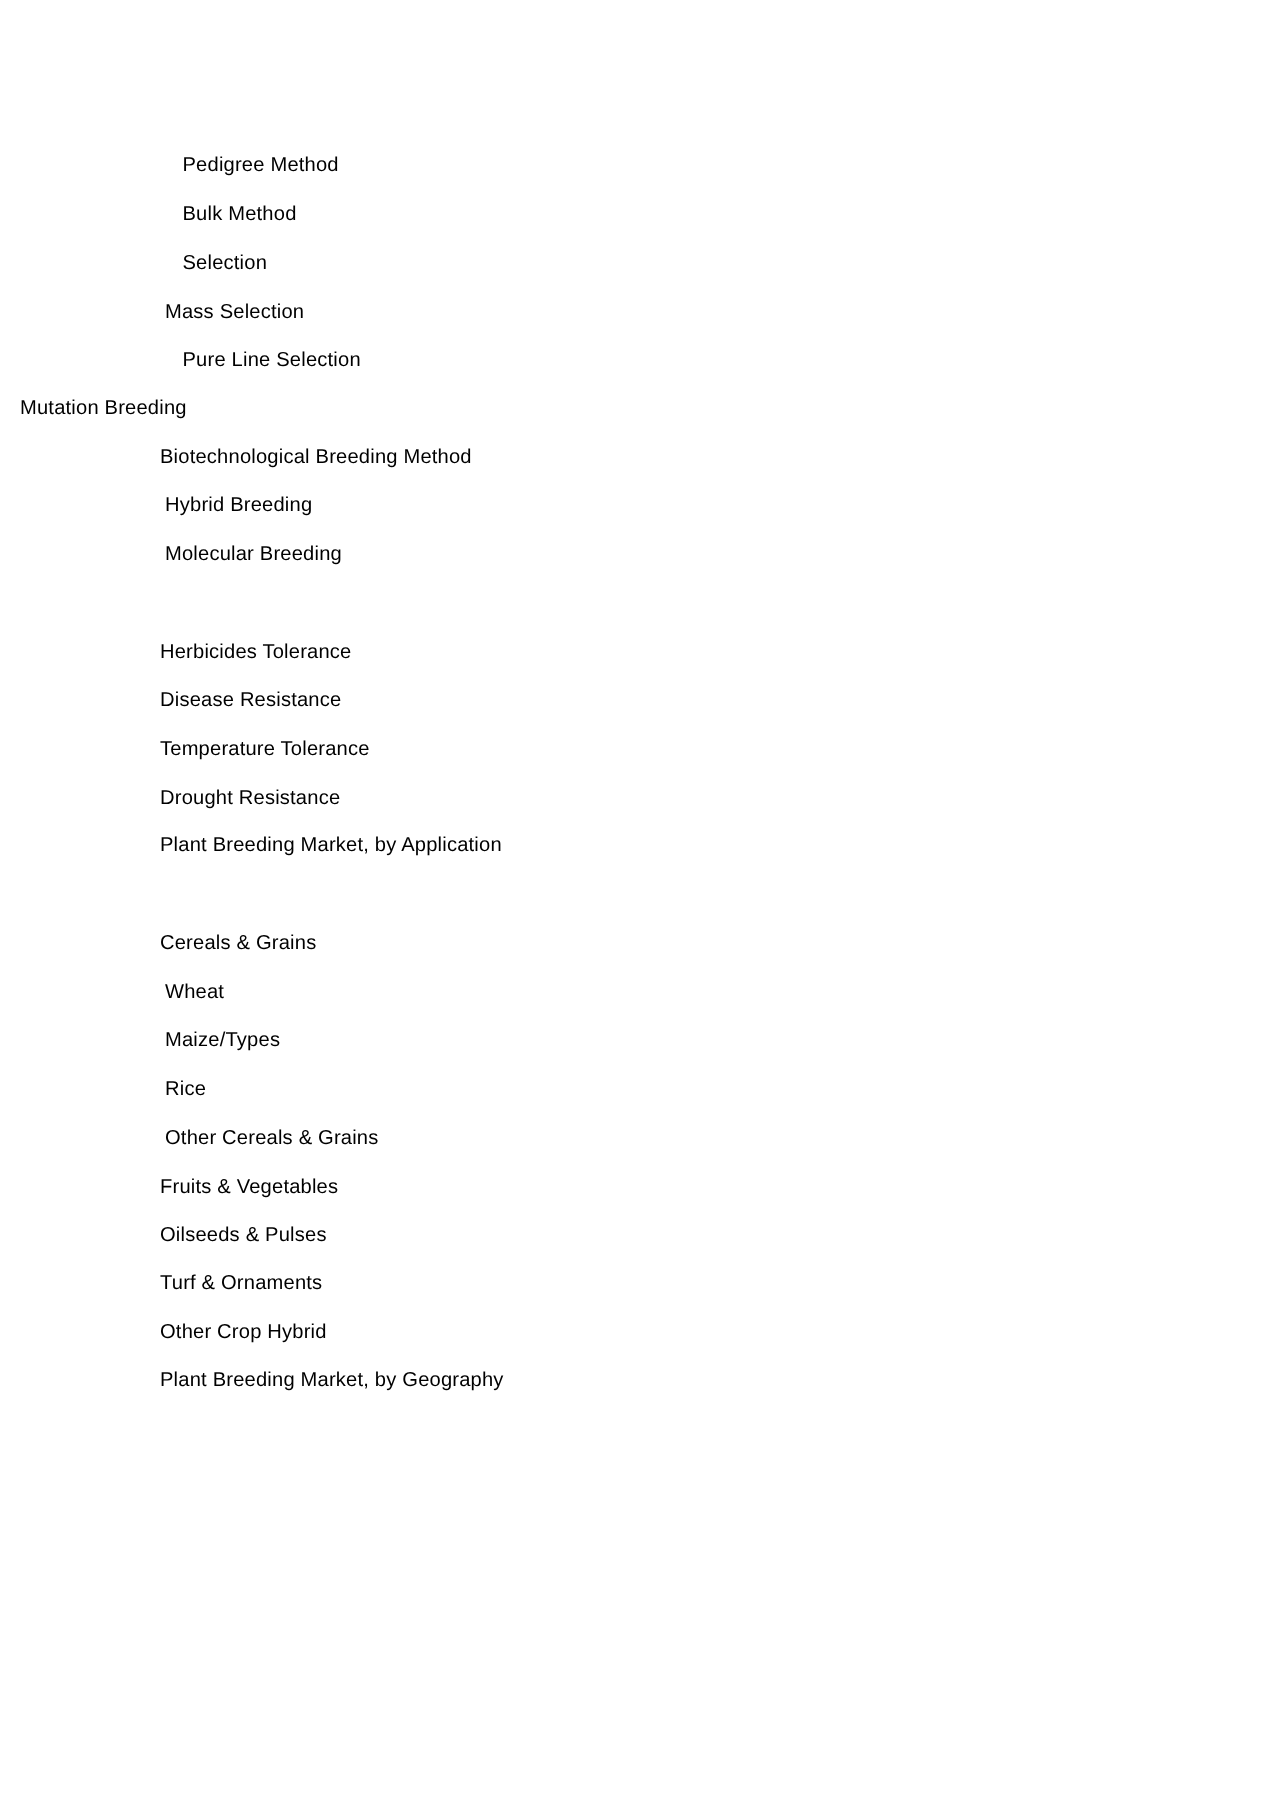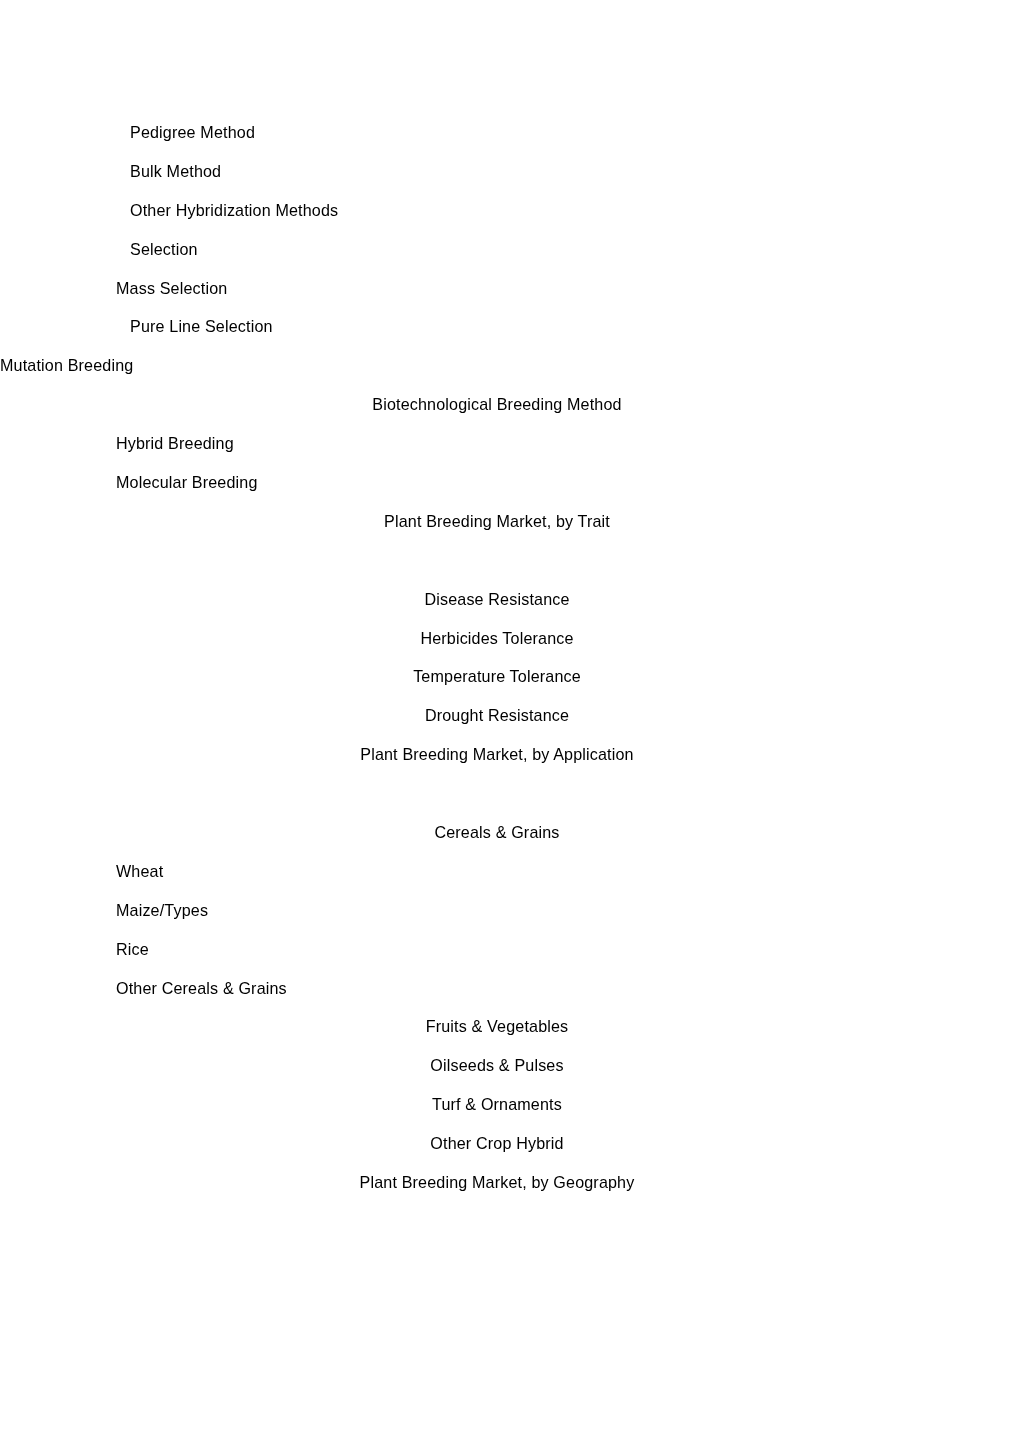--- a/index.html
+++ b/index.html
@@ -15,63 +15,61 @@
   .page {
     position: relative;
     width: 1023px;
     height: 1447px;
     background: #ffffff;
     overflow: hidden;
     box-sizing: border-box;
   }
   .toc-body {
     position: absolute;
-    left: 0;
+    left: 16px;
     top: 113px;
     width: 882px;
   }
   .toc-line {
     display: block;
     height: 38.9px;
     line-height: 38.9px;
     font-size: 16.1px;
     letter-spacing: 0.01em;
     color: #000000;
     white-space: pre;
     font-weight: 400;
   }
   
-  .lvl-0 { padding-left: 112px; text-align: center; }
+  .lvl-0 { padding-left: 112px; }
   .lvl-1 { }
   .lvl-2 { padding-left: 130px; }
   .lvl-3 { padding-left: 116px; }
   .spacer {
     display: block;
     height: 38.9px;
   }
 </style>
 </head>
 <body>
 
 <div class="page">
   <div class="toc-body">
       <span class="toc-line lvl-2">Pedigree Method</span>
       <span class="toc-line lvl-2">Bulk Method</span>
-      <span class="toc-line lvl-2">Other Hybridization Methods</span>
       <span class="toc-line lvl-2">Selection</span>
       <span class="toc-line lvl-3">Mass Selection</span>
       <span class="toc-line lvl-2">Pure Line Selection</span>
       <span class="toc-line lvl-1">Mutation Breeding</span>
       <span class="toc-line lvl-0">Biotechnological Breeding Method</span>
       <span class="toc-line lvl-3">Hybrid Breeding</span>
       <span class="toc-line lvl-3">Molecular Breeding</span>
-      <span class="toc-line lvl-0">Plant Breeding Market, by Trait</span>
       <span class="spacer"></span>
+      <span class="toc-line lvl-0">Herbicides Tolerance</span>
       <span class="toc-line lvl-0">Disease Resistance</span>
-      <span class="toc-line lvl-0">Herbicides Tolerance</span>
       <span class="toc-line lvl-0">Temperature Tolerance</span>
       <span class="toc-line lvl-0">Drought Resistance</span>
       <span class="toc-line lvl-0">Plant Breeding Market, by Application</span>
       <span class="spacer"></span>
       <span class="toc-line lvl-0">Cereals &amp; Grains</span>
       <span class="toc-line lvl-3">Wheat</span>
       <span class="toc-line lvl-3">Maize/Types</span>
       <span class="toc-line lvl-3">Rice</span>
       <span class="toc-line lvl-3">Other Cereals &amp; Grains</span>
       <span class="toc-line lvl-0">Fruits &amp; Vegetables</span>

